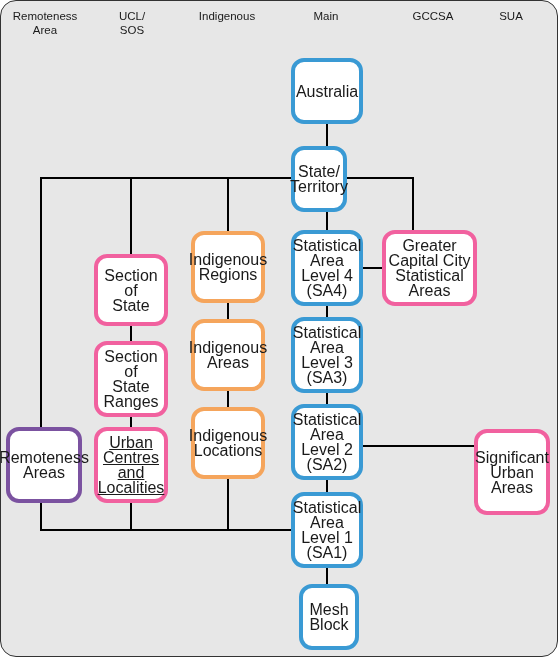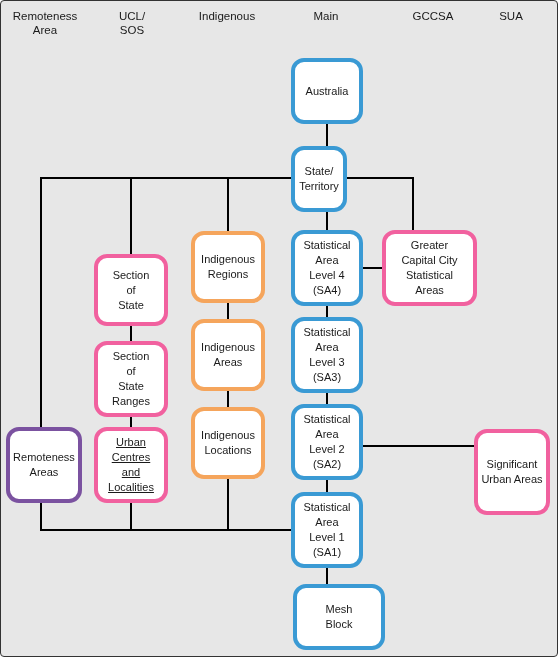--- a/index.html
+++ b/index.html
@@ -6,21 +6,21 @@
     margin: 0;
     padding: 0;
     background: #ffffff;
   }
   #canvas {
     position: relative;
     width: 558px;
     height: 657px;
     background: #e7e7e7;
     border: 1px solid #333333;
-    border-radius: 4px;
+    border-radius: 16px;
     box-sizing: border-box;
     overflow: hidden;
     font-family: "Liberation Sans", sans-serif;
   }
   .col-header {
     position: absolute;
     text-align: center;
     font-size: 11.5px;
     color: #1a1a1a;
     line-height: 14px;
@@ -36,21 +36,21 @@
     position: absolute;
     background: #ffffff;
     border-style: solid;
     border-width: 4px;
     border-radius: 13px;
     box-sizing: border-box;
     display: flex;
     align-items: center;
     justify-content: center;
     text-align: center;
-    font-size: 11px;
+    font-size: 16px;
     line-height: 15px;
     color: #1a1a1a;
     white-space: pre-line;
     z-index: 2;
   }
 </style>
 </head>
 <body>
 
 <div id="canvas">
@@ -112,21 +112,21 @@
   <div class="node" style="left:290px; top:403px; width:72px; height:76px; border-color:#3a9ad4;">Statistical
 Area
 Level 2
 (SA2)</div>
 
   <div class="node" style="left:290px; top:491px; width:72px; height:76px; border-color:#3a9ad4;">Statistical
 Area
 Level 1
 (SA1)</div>
 
-  <div class="node" style="left:292px; top:583px; width:92px; height:66px; border-color:#3a9ad4;">Mesh
+  <div class="node" style="left:298px; top:583px; width:60px; height:66px; border-color:#3a9ad4;">Mesh
 Block</div>
 
   <div class="node" style="left:381px; top:229px; width:95px; height:76px; border-color:#f1619f;">Greater
 Capital City
 Statistical
 Areas</div>
 
   <div class="node" style="left:473px; top:428px; width:76px; height:86px; border-color:#f1619f;">Significant
 Urban Areas</div>
 

